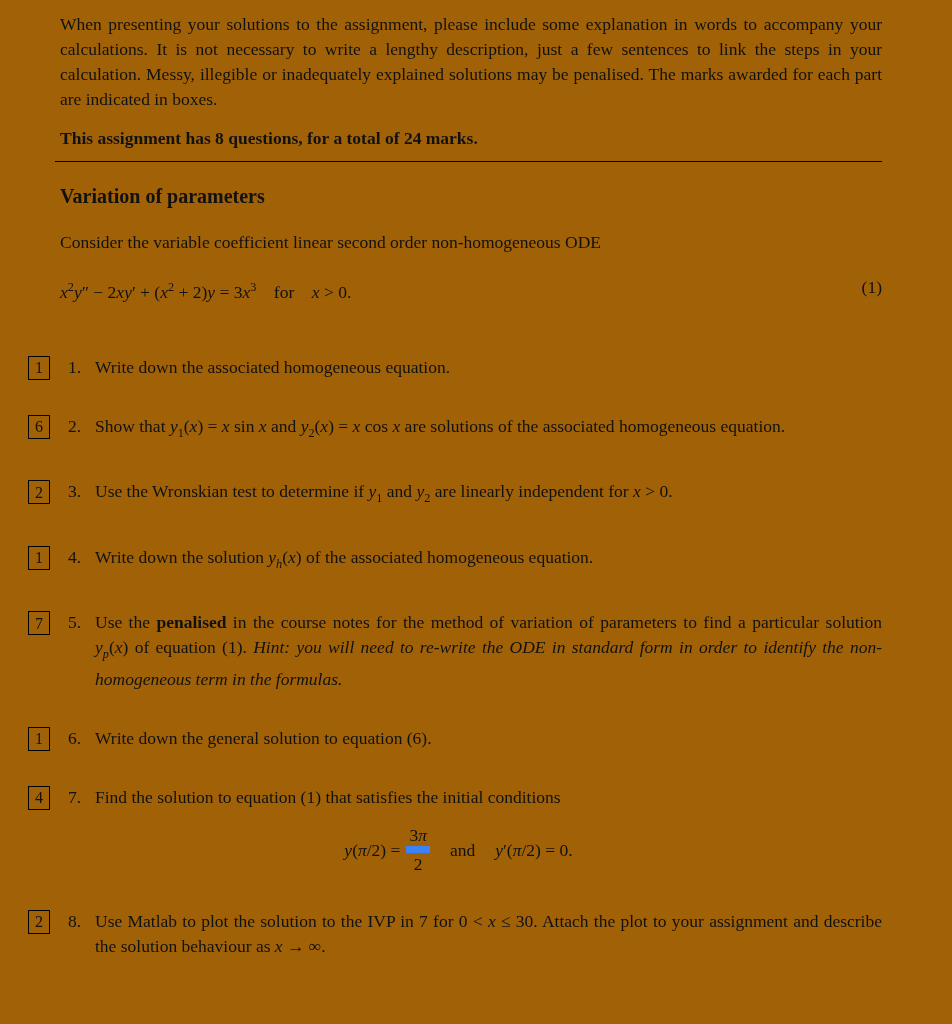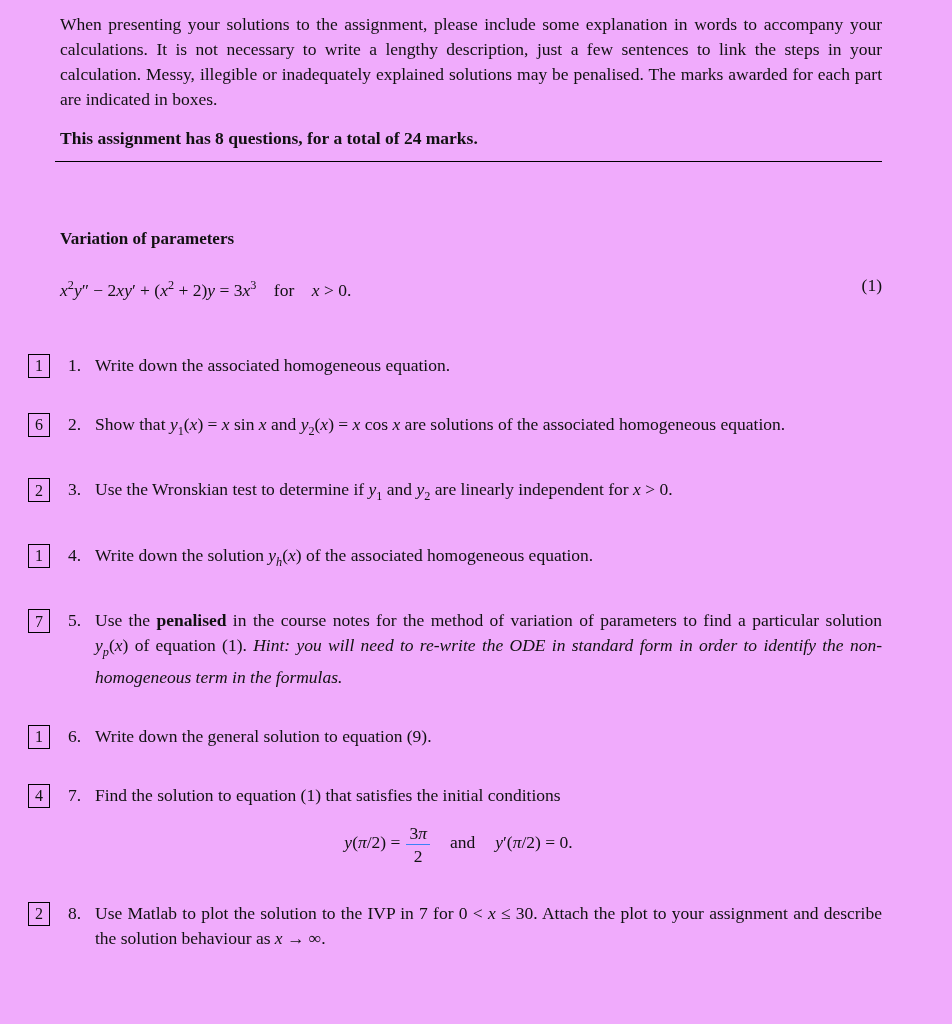--- a/index.html
+++ b/index.html
@@ -10,40 +10,40 @@
   }
   .page {
     position: relative;
     width: 952px;
     height: 1024px;
     box-sizing: border-box;
     padding: 12px 70px 0 28px;
     font-family: "Liberation Serif", "DejaVu Serif", serif;
     font-size: 17.5px;
     line-height: 25px;
-    background: #f0abfc;
+    background: #a16207;
     overflow: hidden;
   }
   .para {
     margin: 0 0 14px 32px;
     text-align: justify;
   }
   .summary {
     margin-bottom: 0;
     font-weight: bold;
   }
   .rule {
     border: none;
     border-top: 1.2px solid #000;
     margin: 10px 0 0 27px;
   }
   .section-title {
-    font-size: 17px;
+    font-size: 20px;
     font-weight: bold;
-    margin: 65px 0 22px 32px;
+    margin: 22px 0 22px 32px;
     line-height: 24px;
   }
   .ode-intro {
     margin-bottom: 20px;
   }
   .equation-line {
     position: relative;
     margin: 0 0 50px 32px;
   }
   .eq-tag {
@@ -75,41 +75,42 @@
   }
   .frac {
     display: inline-block;
     text-align: center;
     vertical-align: -14px;
     line-height: 22px;
     margin-left: 6px;
   }
   .frac-num {
     display: block;
-    border-bottom: 1px solid #3b82f6;
+    border-bottom: 7px solid #3b82f6;
     padding: 0 3px;
   }
   .frac-den { display: block; }
   .ic-and { margin: 0 20px; }
   sup { font-size: 70%; }
   sub { font-size: 70%; }
 </style>
 </head>
 <body>
 
 <div class="page">
 
   <p class="para">When presenting your solutions to the assignment, please include some explanation in words to accompany your calculations.  It is not necessary to write a lengthy description, just a few sentences to link the steps in your calculation.  Messy, illegible or inadequately explained solutions may be penalised. The marks awarded for each part are indicated in boxes.</p>
 
   <p class="para summary">This assignment has 8 questions, for a total of 24 marks.</p>
 
   <hr class="rule">
 
   <div class="section-title">Variation of parameters</div>
 
+  <p class="para ode-intro">Consider the variable coefficient linear second order non-homogeneous ODE</p>
 
   <div class="equation-line">
     <span class="eq-body"><i>x</i><sup>2</sup><i>y</i>″ − 2<i>xy</i>′ + (<i>x</i><sup>2</sup> + 2)<i>y</i> = 3<i>x</i><sup>3</sup> for <i>x</i> &gt; 0.</span>
     <span class="eq-tag">(1)</span>
   </div>
 
   <div class="question">
     <span class="marks-box">1</span>
     <span class="q-num">1.</span>
     <div class="q-body">
@@ -146,21 +147,21 @@
     <span class="q-num">5.</span>
     <div class="q-body">
       <div class="q-text">Use the <b>penalised</b> in the course notes for the method of variation of parameters to find a particular solution <i>y<sub>p</sub></i>(<i>x</i>) of equation (1).  <i>Hint: you will need to re-write the ODE in standard form in order to identify the non-homogeneous term in the formulas.</i></div>
     </div>
   </div>
 
   <div class="question">
     <span class="marks-box">1</span>
     <span class="q-num">6.</span>
     <div class="q-body">
-      <div class="q-text">Write down the general solution to equation (9).</div>
+      <div class="q-text">Write down the general solution to equation (6).</div>
     </div>
   </div>
 
   <div class="question">
     <span class="marks-box">4</span>
     <span class="q-num">7.</span>
     <div class="q-body">
       <div class="q-text">Find the solution to equation (1) that satisfies the initial conditions</div>
       <div class="ic-line">
         <span><i>y</i>(<i>π</i>/2) =</span><span class="frac"><span class="frac-num">3<i>π</i></span><span class="frac-den">2</span></span><span class="ic-and">and</span><span><i>y</i>′(<i>π</i>/2) = 0.</span>

